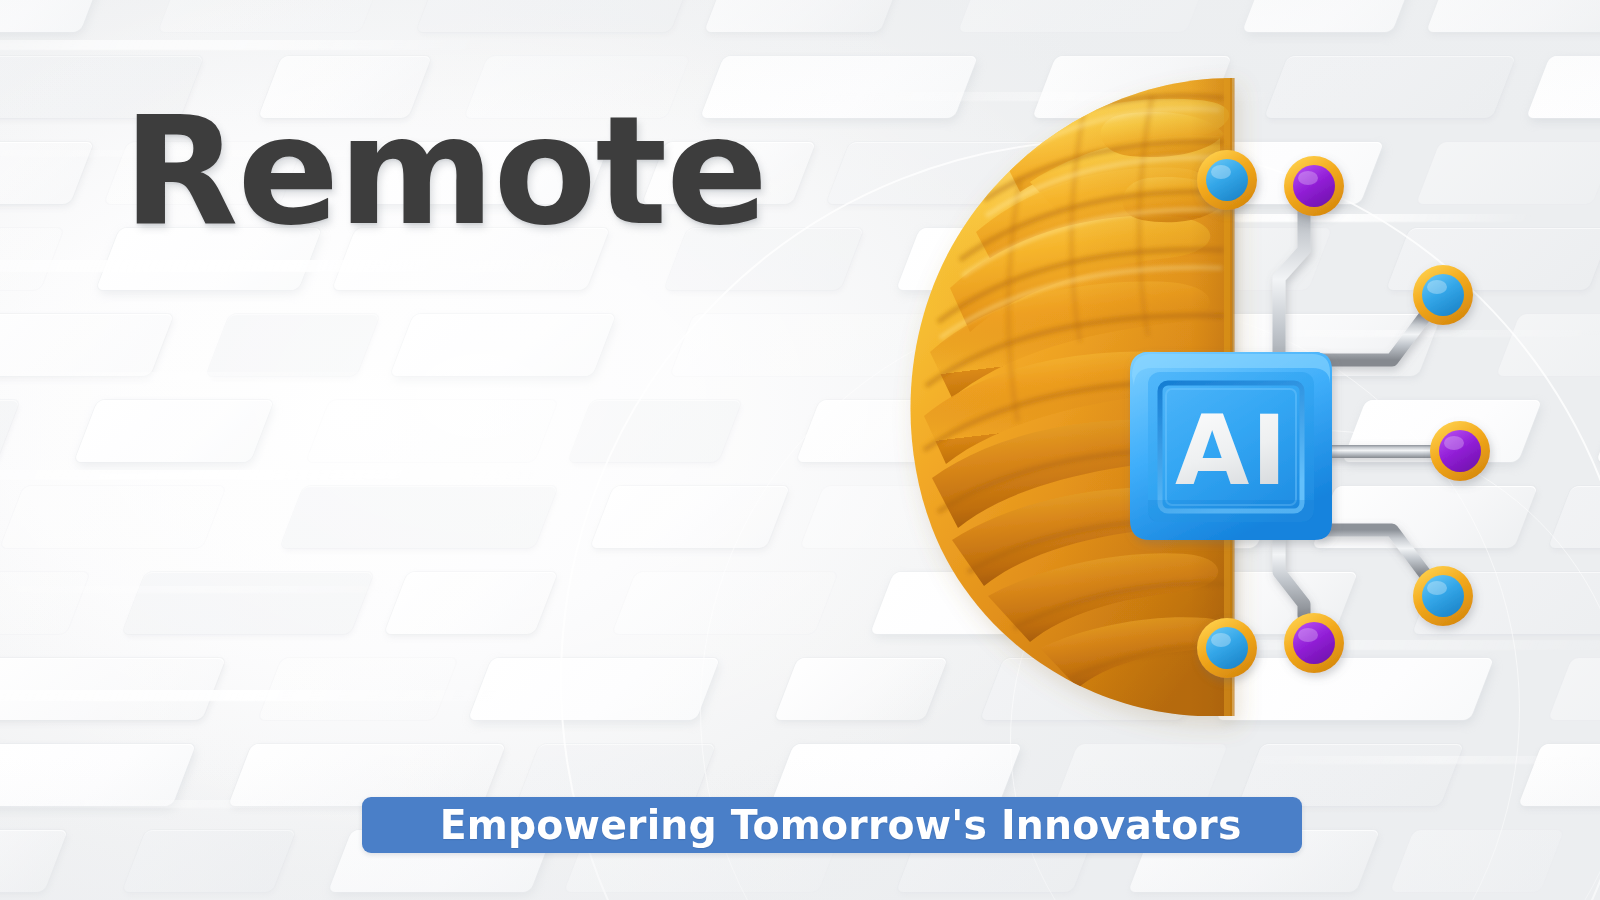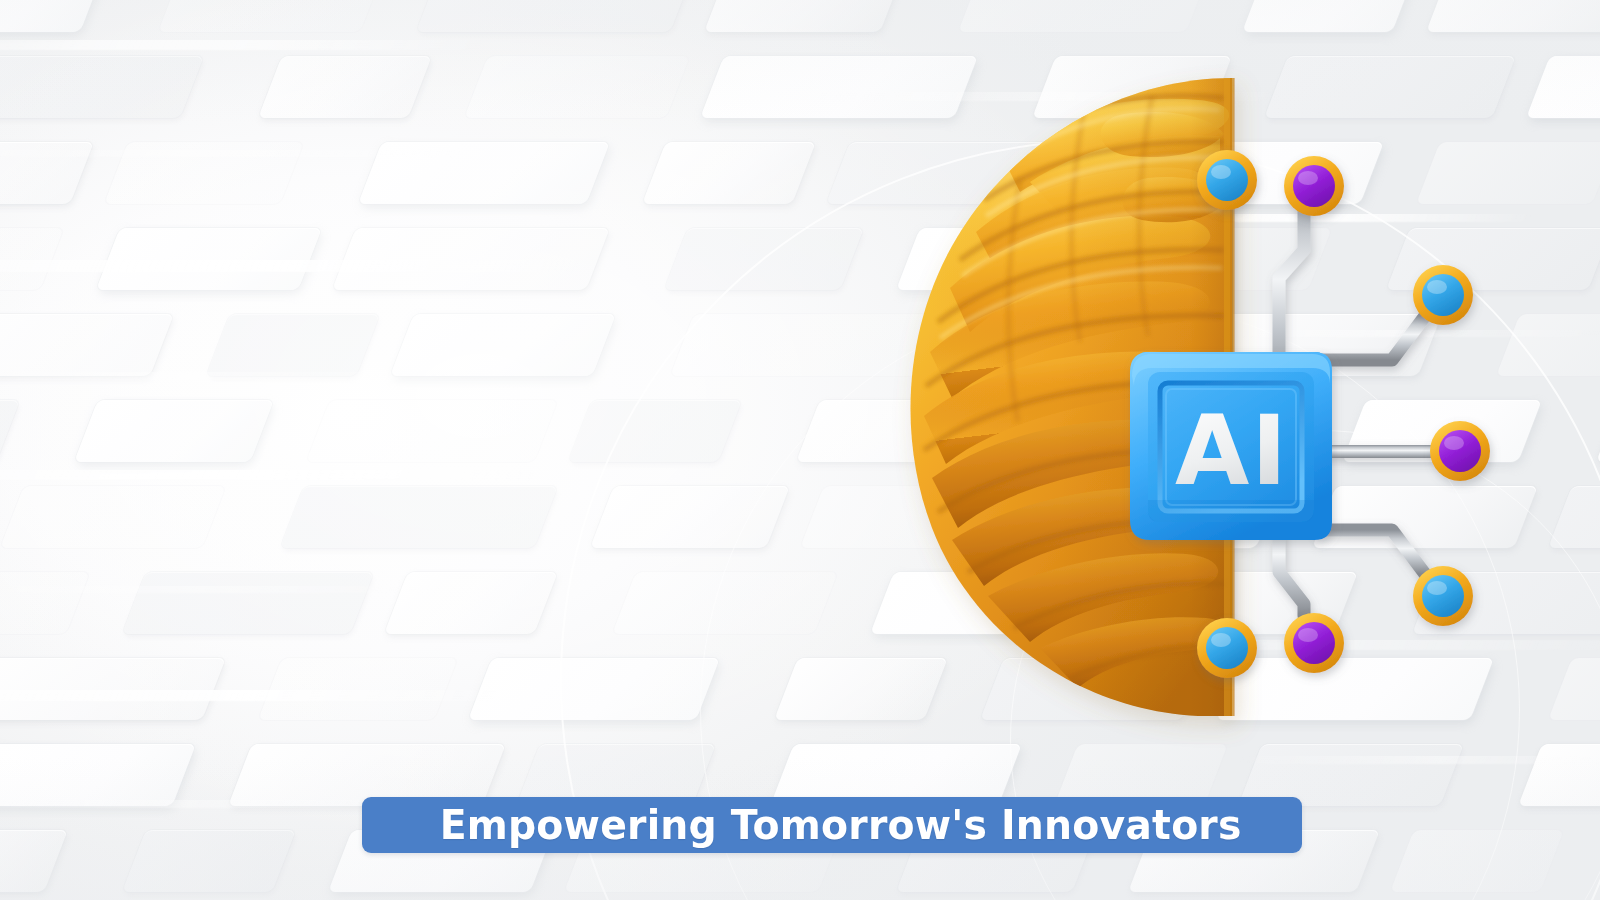--- a/index.html
+++ b/index.html
@@ -242,20 +242,21 @@
       <div class="streak soft" style="left: 1240px; top: 756px; width: 400px; height: 8px;"></div>
     </div>
   <div class="bg-layer" id="arc-field">
     <div class="arc" style="left:560px;  top:140px;  width:1080px; height:1080px;"></div>
     <div class="arc thin" style="left:700px;  top:300px;  width:820px;  height:820px;"></div>
     <div class="arc thin" style="left:1010px; top:430px;  width:620px;  height:620px;"></div>
   </div>
   <div class="bg-layer" id="vignette"></div>
 
   <div id="headline">
+    <span class="hl-line" id="hl-remote">Remote</span>
   </div>
 
   <div id="artwork">
     <svg viewBox="0 0 640 690" xmlns="http://www.w3.org/2000/svg">
       <defs>
 
         <linearGradient id="gBrainBody" x1="0.12" y1="0" x2="0.78" y2="1">
           <stop offset="0" stop-color="#fbd24a"></stop>
           <stop offset="0.16" stop-color="#f8c637"></stop>
           <stop offset="0.40" stop-color="#f2a826"></stop>

